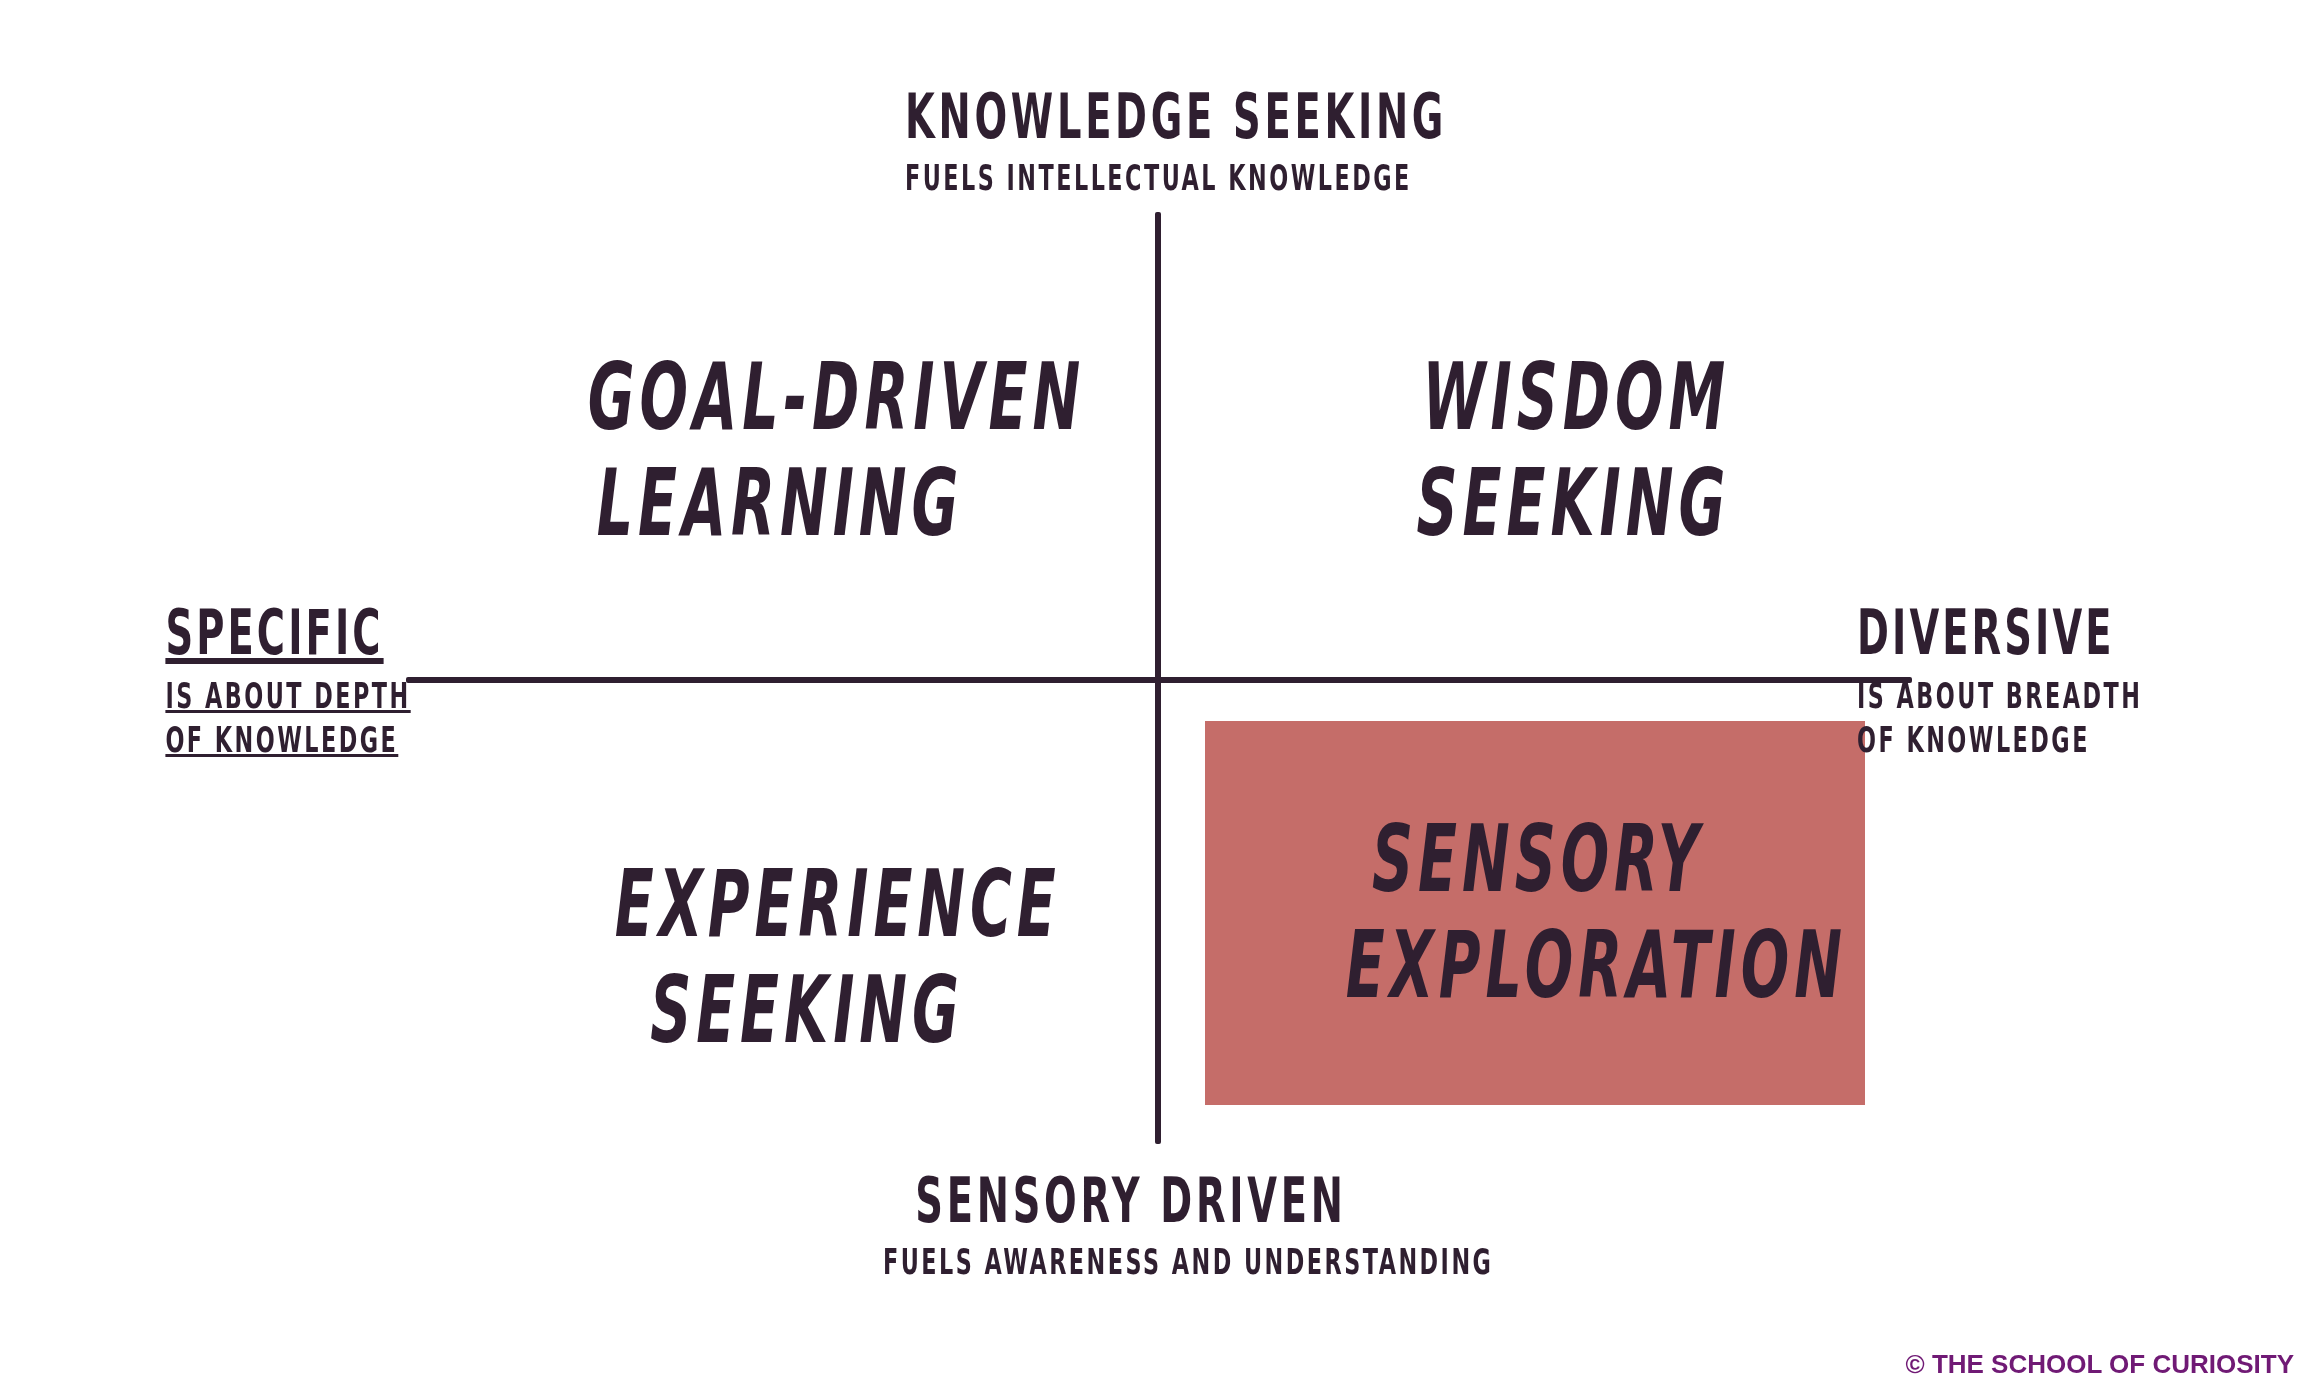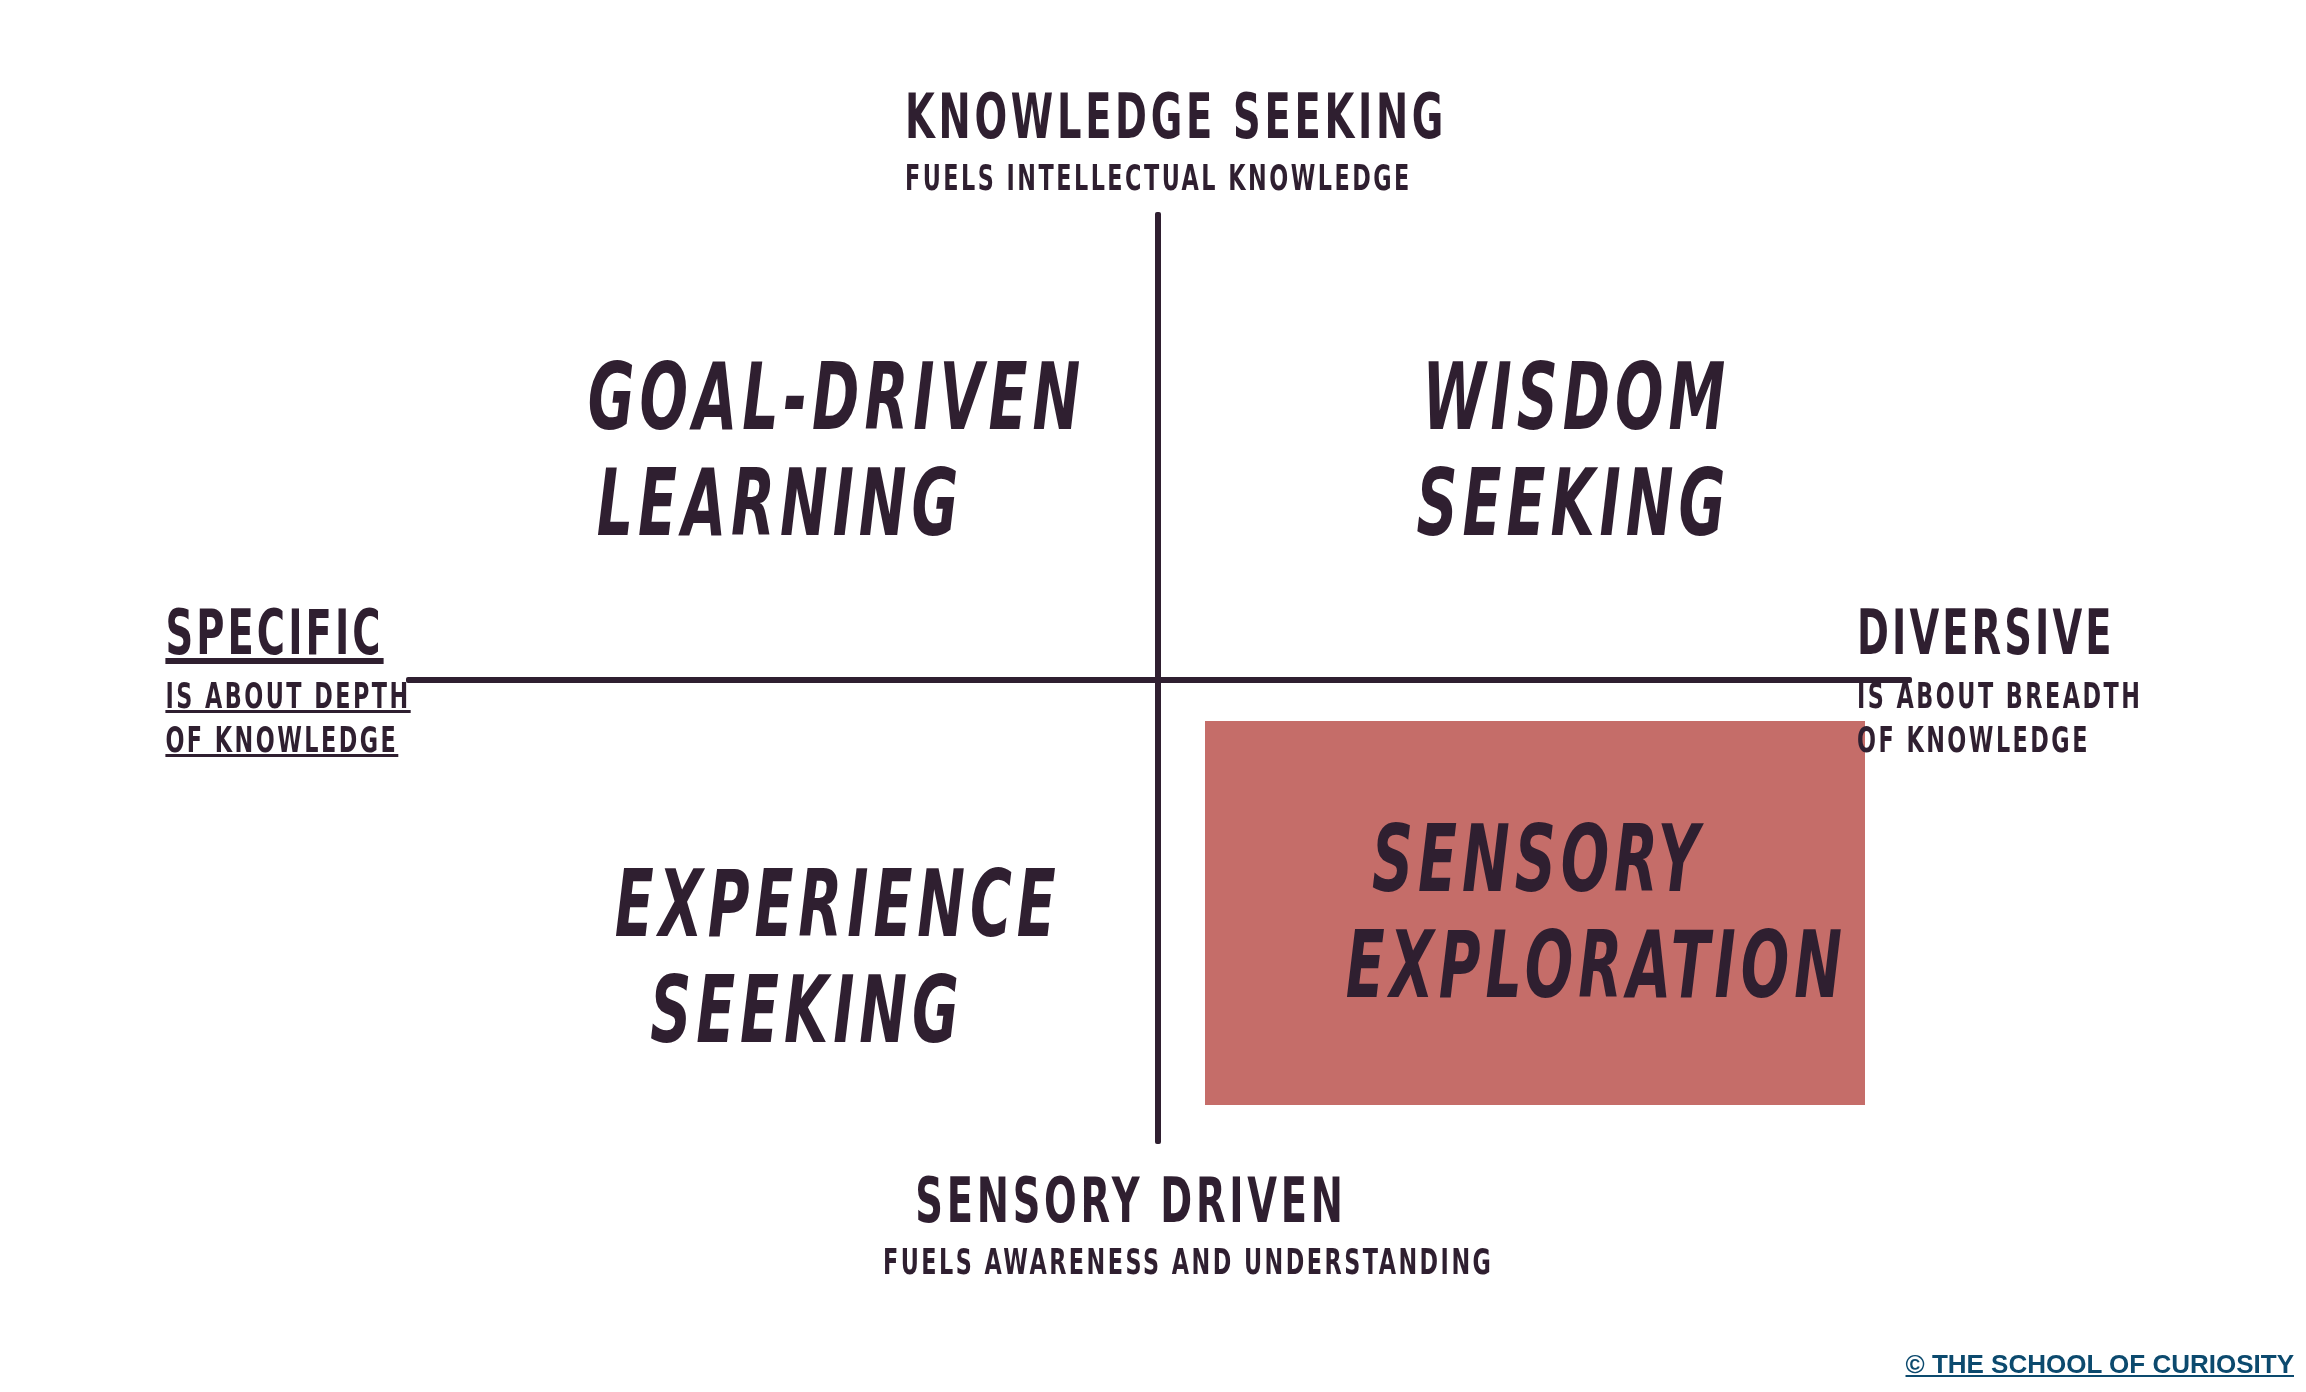--- a/index.html
+++ b/index.html
@@ -44,21 +44,21 @@
     .q-tl { left: 470px; top: 345px; }
     .q-tr { left: 1228px; top: 345px; text-align: right; }
     .q-bl { left: 497px; top: 808px; margin-top: 44px; }
     .q-br { left: 1228px; top: 807px; }
 
     .highlight { left: 1205px; top: 721px; width: 660px; height: 384px; background: #c56d69; }
 
     .copyright {
       right: 12px; bottom: 12px;
       font-family: "Liberation Sans", sans-serif; font-weight: bold;
-      font-size: 26px; color: #0c4a6e; letter-spacing: 0px; text-decoration: underline;
+      font-size: 26px; color: #701a75; letter-spacing: 0px;
     }
   </style>
 </head>
 <body>
 
 <div class="abs highlight"></div>
 
 <div class="abs vline"></div>
 <div class="abs hline"></div>
 

